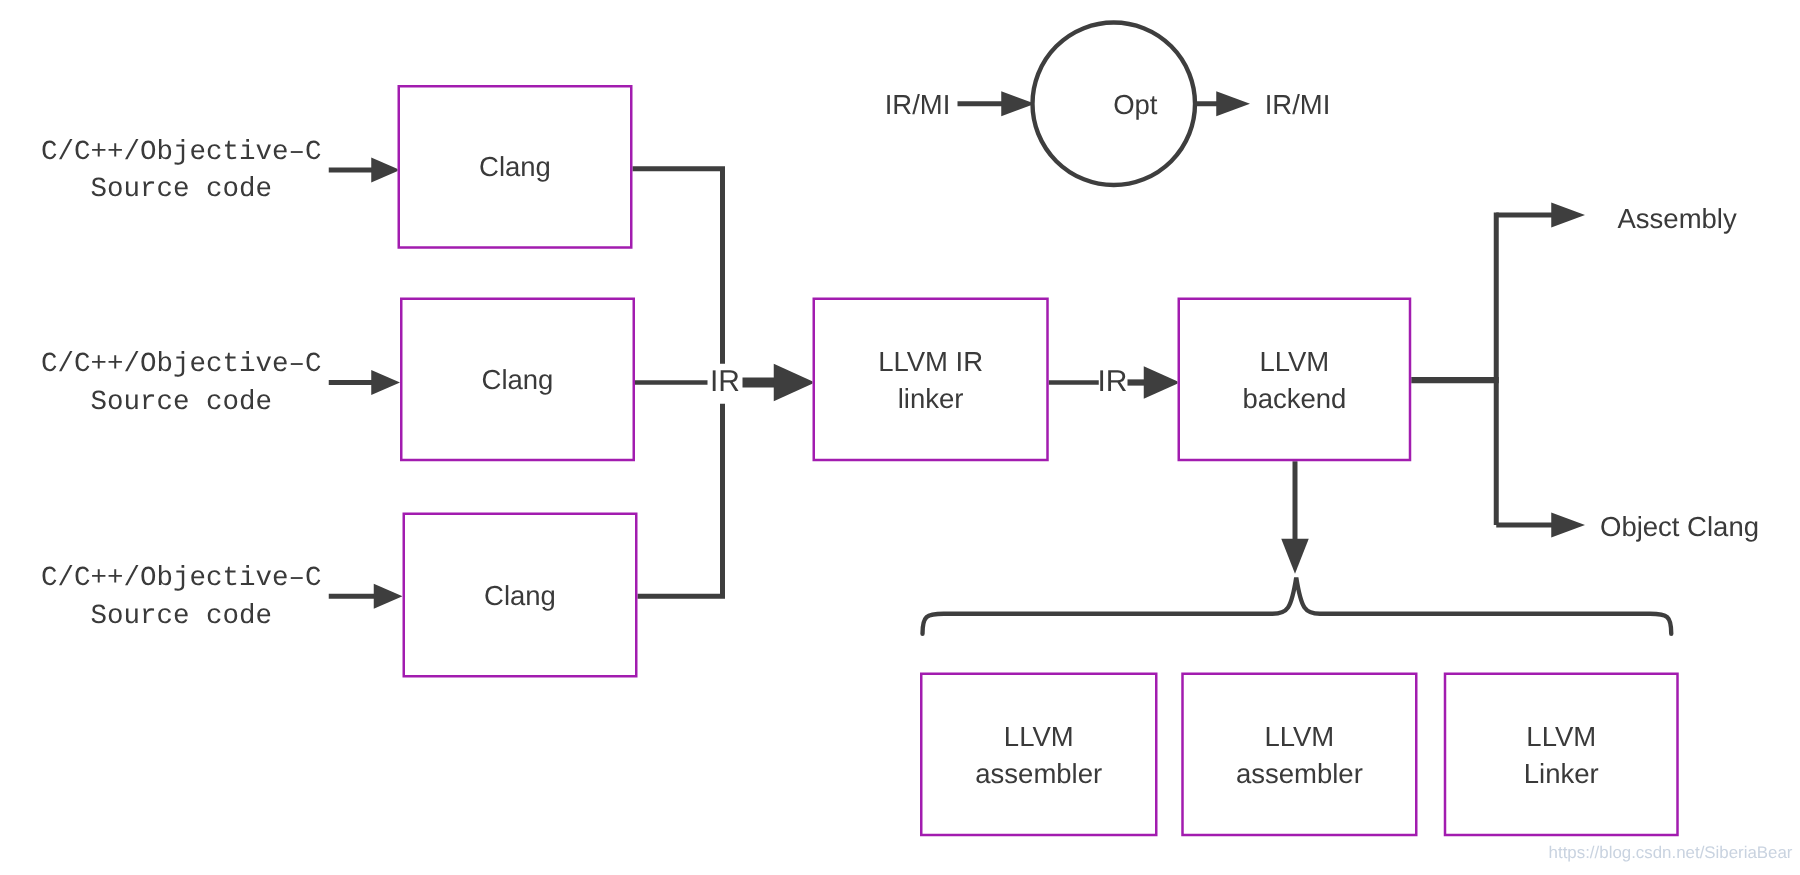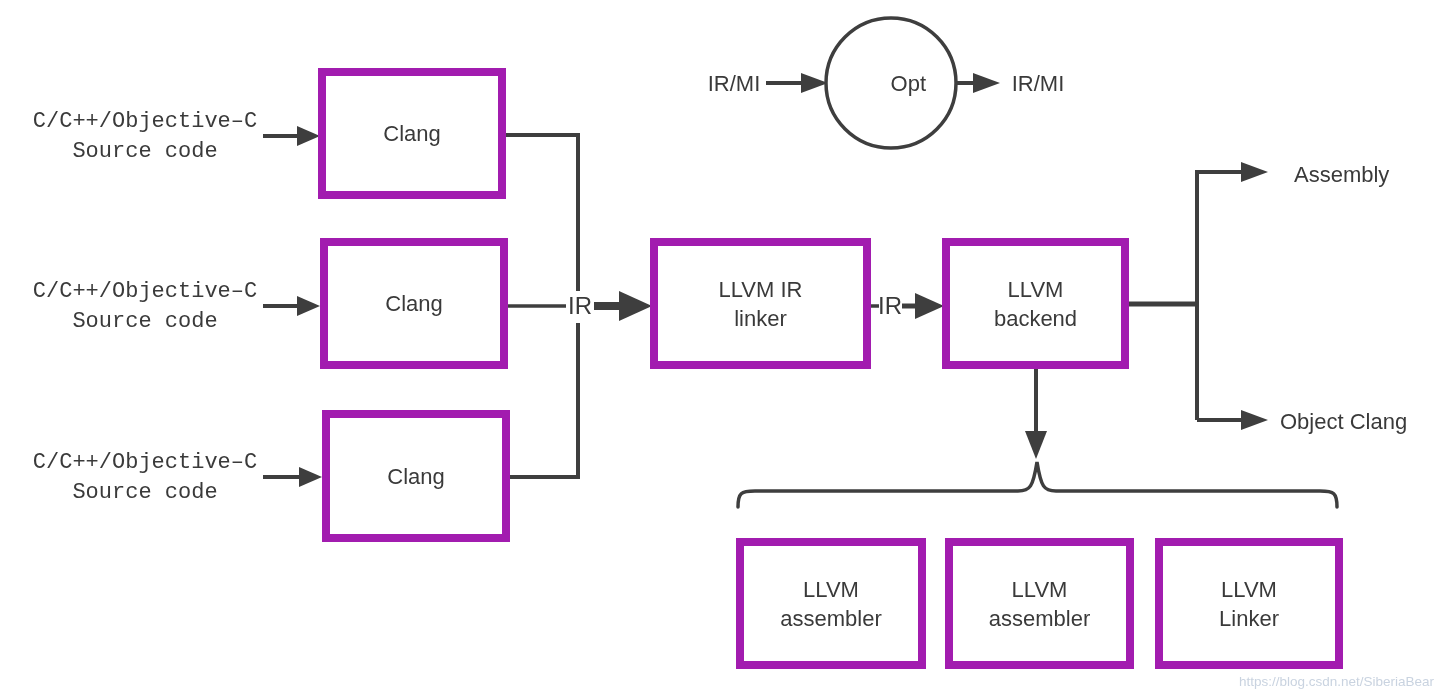--- a/index.html
+++ b/index.html
@@ -9,21 +9,21 @@
     height: 700px;
     background: #ffffff;
     overflow: hidden;
     font-family: "Liberation Sans", "DejaVu Sans", sans-serif;
     color: #3a3a3a;
   }
   #wires { position: absolute; left: 0; top: 0; z-index: 1; }
   .box {
     position: absolute;
     box-sizing: border-box;
-    border: 8px solid #a21caf;
+    border: 2px solid #a21caf;
     background: #ffffff;
     display: flex;
     flex-direction: column;
     align-items: center;
     justify-content: center;
     text-align: center;
     font-size: 22px;
     line-height: 29px;
     color: #3a3a3a;
     z-index: 2;
@@ -33,21 +33,21 @@
     color: #3a3a3a;
     font-size: 22px;
     line-height: 30px;
     z-index: 3;
     white-space: nowrap;
   }
   .lbl.center { text-align: center; font-family: Liberation Mono, monospace; }
   #clang1 { left: 318px; top: 68px;  width: 188px; height: 131px; }
   #clang2 { left: 320px; top: 238px; width: 188px; height: 131px; }
   #clang3 { left: 322px; top: 410px; width: 188px; height: 132px; }
-  #irlinker { left: 650px; top: 238px; width: 221px; height: 131px; }
+  #irlinker { left: 650px; top: 238px; width: 189px; height: 131px; }
   #backend  { left: 942px; top: 238px; width: 187px; height: 131px; }
   #comp1 { left: 736px;  top: 538px; width: 190px; height: 131px; }
   #comp2 { left: 945px;  top: 538px; width: 189px; height: 131px; }
   #comp3 { left: 1155px; top: 538px; width: 188px; height: 131px; }
   #src1 { left: 20px; top: 107px; width: 250px; }
   #src2 { left: 20px; top: 277px; width: 250px; }
   #src3 { left: 20px; top: 448px; width: 250px; }
   #ir-merged { left: 560px; top: 291px; width: 40px; font-size: 24px; text-align: center; background: transparent; }
   #ir-linked { left: 870px; top: 291px; width: 40px; font-size: 24px; text-align: center; }
   #irmi-in  { left: 679px; top: 69px; width: 110px; text-align: center; }

